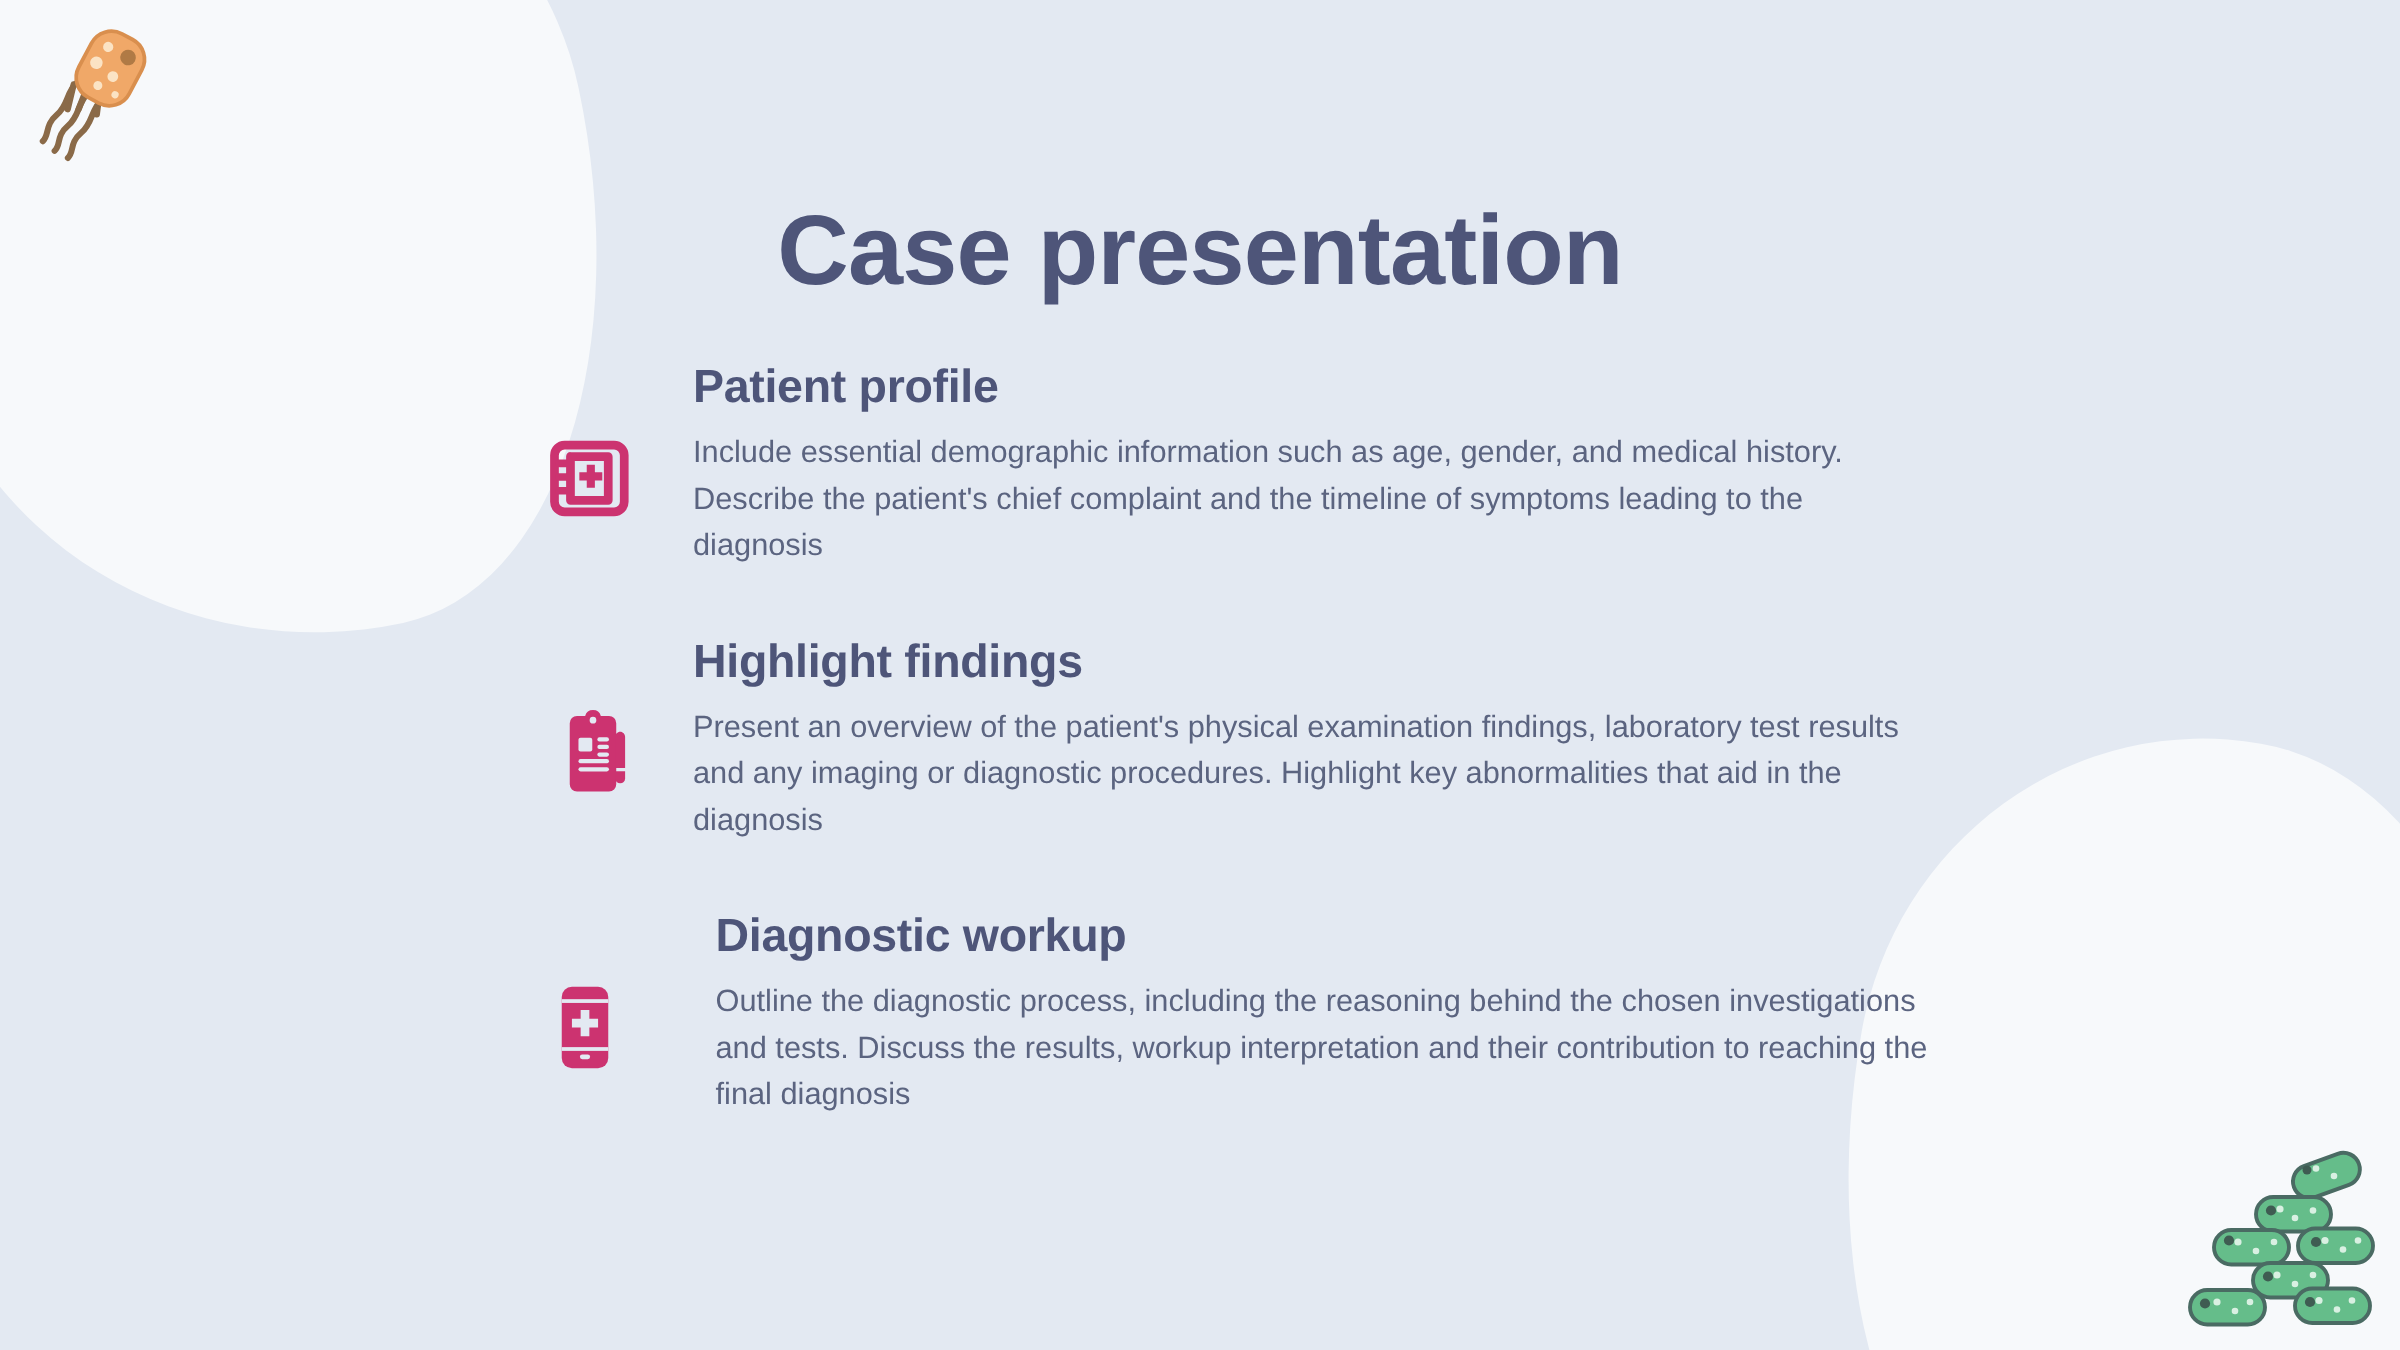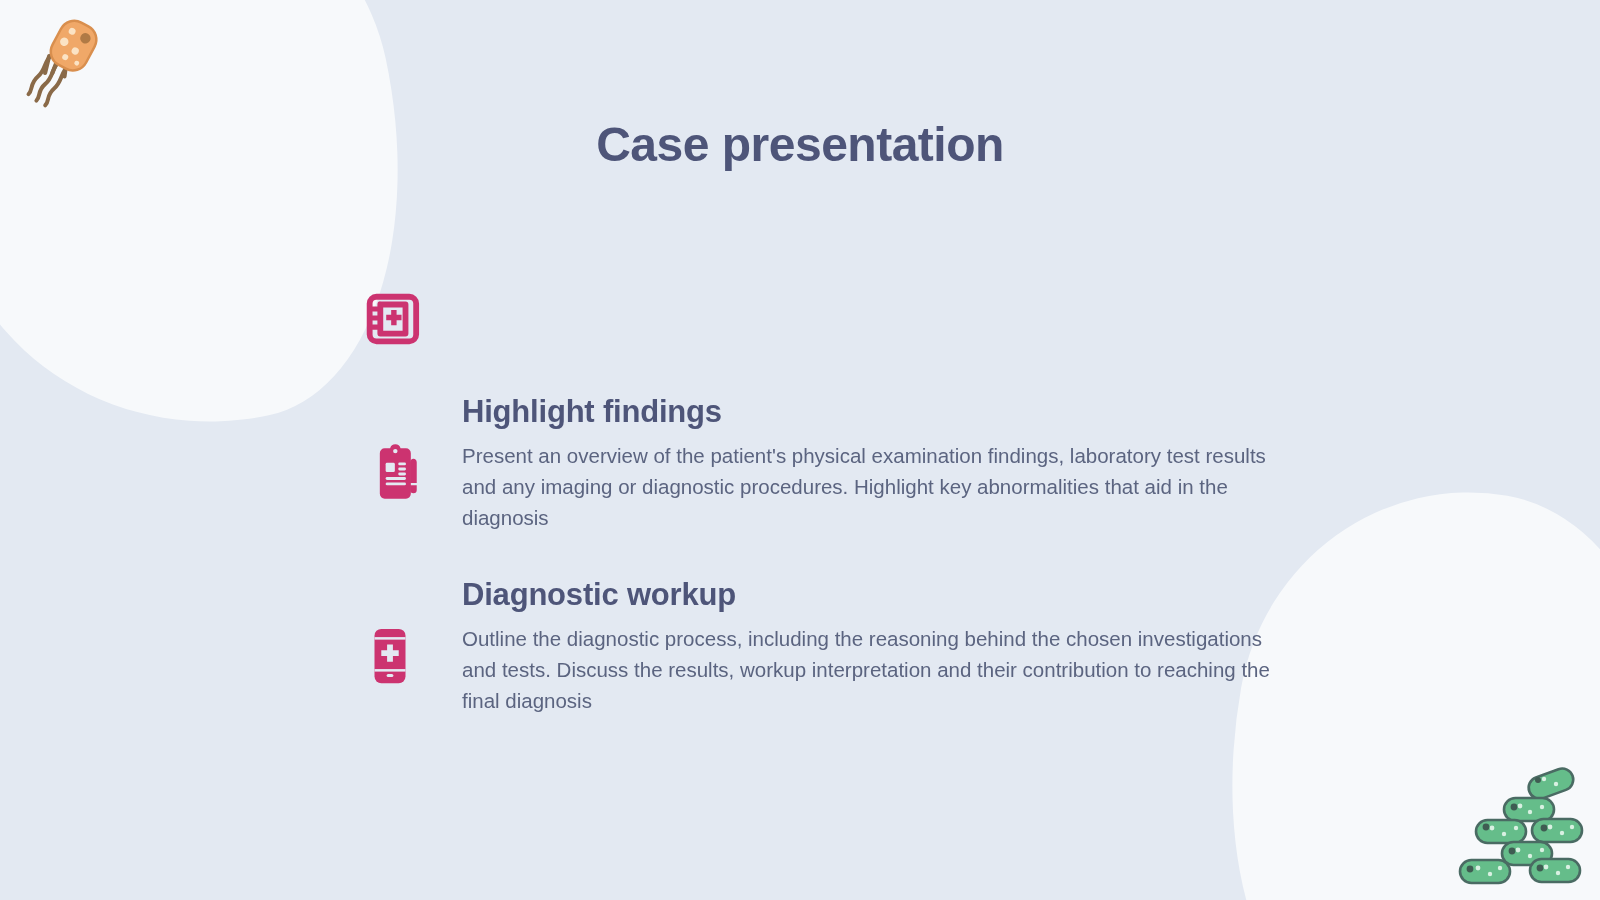--- a/index.html
+++ b/index.html
@@ -77,41 +77,41 @@
     height: 125px;
   }
 
   
   #title {
     position: absolute;
     left: 0;
     top: 88px;
     width: 1600px;
     text-align: center;
-    font-size: 48px;
+    font-size: 66px;
     font-weight: bold;
     letter-spacing: -0.5px;
     color: #4e5579;
     line-height: 1.05;
   }
 
   
   #content {
     position: absolute;
     left: 318px;
     top: 238px;
     width: 1000px;
   }
   .row {
     position: relative;
     display: flex;
     align-items: flex-start;
     margin-bottom: 42px;
   }
-  .row:last-child { margin-bottom: 12px; }
+  .row:last-child { margin-bottom: 12px; gap: 15px; }
 
   .icon-cell {
     flex: 0 0 144px;
     display: flex;
     justify-content: center;
     align-items: center;
     padding-top: 50px;
   }
   .icon-cell svg { display: block; }
 
@@ -219,20 +219,22 @@
       <div class="icon-cell">
         <svg viewBox="0 0 64 64" width="62" height="62" aria-hidden="true">
           <g fill="#cc3370">
             <path d="M18 6h34a10 10 0 0 1 10 10v32a10 10 0 0 1-10 10H18a10 10 0 0 1-10-10V16A10 10 0 0 1 18 6zm0 6a4 4 0 0 0-4 4v32a4 4 0 0 0 4 4h34a4 4 0 0 0 4-4V16a4 4 0 0 0-4-4H18z"></path>
             <path d="M22 14h26a3 3 0 0 1 3 3v30a3 3 0 0 1-3 3H22a3 3 0 0 1-3-3v-4h-5a2.6 2.6 0 0 1 0-5.2h5v-4.2h-5a2.6 2.6 0 0 1 0-5.2h5v-4.2h-5a2.6 2.6 0 0 1 0-5.2h5v-2.2a3 3 0 0 1 3-3zm3 6v24h20V20H25z"></path>
             <path d="M33.2 22.6h5.6v5.1h5.1v5.6h-5.1v5.1h-5.6v-5.1h-5.1v-5.6h5.1v-5.1z"></path>
           </g>
         </svg>
       </div>
       <div class="text-cell">
+        <h2 class="row-title">Patient profile</h2>
+        <p class="row-body">Include essential demographic information such as age, gender, and medical history. Describe the patient's chief complaint and the timeline of symptoms leading to the diagnosis</p>
       </div>
     </div>
 
     <div class="row">
       <div class="icon-cell">
         <svg viewBox="0 0 64 64" width="62" height="62" aria-hidden="true">
           <g fill="#cc3370">
             <path d="M26.5 6.5h5.6a5.6 5.6 0 0 1 10.8 0h5.6a5 5 0 0 1 5 5v42a5 5 0 0 1-5 5H26.5a5 5 0 0 1-5-5v-42a5 5 0 0 1 5-5zm11 .6a2.3 2.3 0 1 0 0 4.6 2.3 2.3 0 0 0 0-4.6z"></path>
             <rect x="27.5" y="21.5" width="9.5" height="9.5" rx="1.4" fill="#e3e9f2"></rect>
             <rect x="40.5" y="21.2" width="8" height="2.9" rx="1.45" fill="#e3e9f2"></rect>

